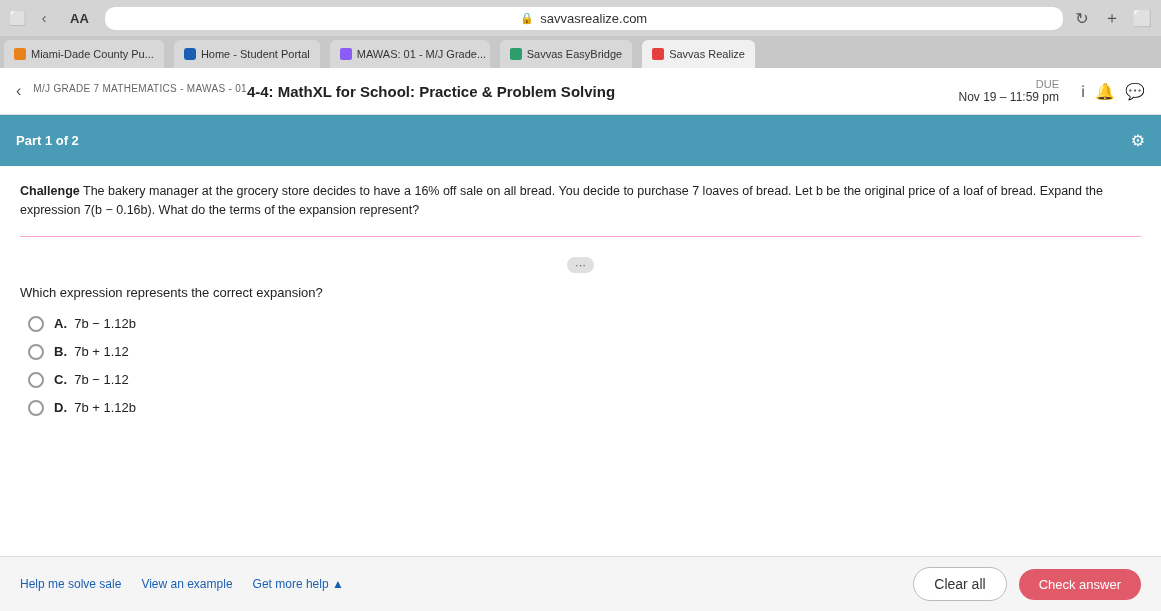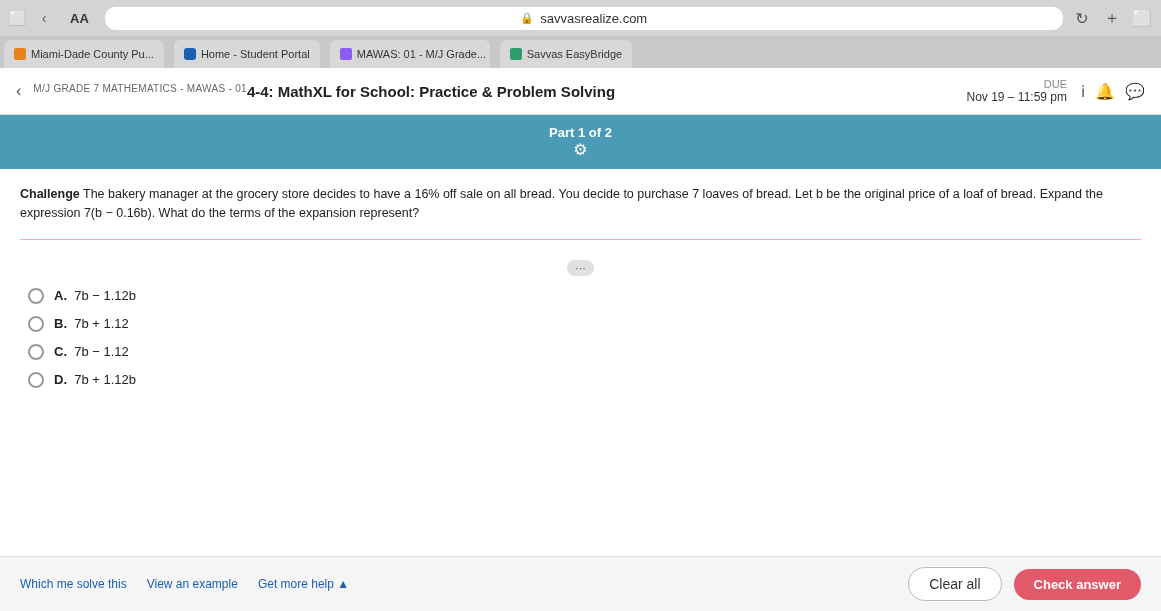--- a/index.html
+++ b/index.html
@@ -205,25 +205,24 @@
 
     .header-action-icon {
       font-size: 16px;
       color: #555;
       cursor: pointer;
     }
 
     
     .part-banner {
       background: #4a9bb5;
-      padding: 10px 16px;
+      padding: 16px 16px;
       display: flex;
       justify-content: space-between;
       align-items: center;
-      flex-direction: column;
     }
 
     .part-label {
       color: white;
       font-size: 13px;
       font-weight: 600;
     }
 
     .settings-icon-banner {
       color: white;
@@ -347,21 +346,21 @@
     }
 
     .btn-check-answer {
       background: #e05a6a;
       border: none;
       border-radius: 20px;
       padding: 8px 20px;
       font-size: 13px;
       color: white;
       cursor: pointer;
-      font-weight: 700;
+      font-weight: 400;
     }
 
     .challenge-separator {
       text-align: center;
       margin: 8px 0;
     }
   </style>
 </head>
 <body>
 
@@ -393,36 +392,40 @@
       <div class="tab-favicon blue-d"></div>
       <span>Home - Student Portal</span>
     </div>
     <div class="browser-tab">
       <div class="tab-favicon purple"></div>
       <span>MAWAS: 01 - M/J Grade...</span>
     </div>
     <div class="browser-tab">
       <div class="tab-favicon green"></div>
       <span>Savvas EasyBridge</span>
+    </div>
+    <div class="browser-tab active">
+      <div class="tab-favicon savvas"></div>
+      <span>Savvas Realize</span>
     </div>
   </div>
 </div>
 
 <div class="main-content">
 
   <div class="page-header">
     <div class="breadcrumb-area">
       <span class="back-arrow">‹</span>
       <div class="breadcrumb-text">
         <span class="breadcrumb-top">M/J GRADE 7 MATHEMATICS - MAWAS - 01</span>
         <span class="breadcrumb-title">4-4: MathXL for School: Practice &amp; Problem Solving</span>
       </div>
     </div>
     <div class="header-right">
-      <div style="display:flex;gap:14px;align-items:center;justify-content:flex-end;">
+      <div style="display:flex;gap:22px;align-items:center;justify-content:flex-end;">
         <div style="display:flex;flex-direction:column;align-items:flex-end;">
           <span class="due-label">DUE</span>
           <span class="due-date">Nov 19 – 11:59 pm</span>
         </div>
         <div class="header-actions">
           <span class="header-action-icon">ℹ</span>
           <span class="header-action-icon">🔔</span>
           <span class="header-action-icon">💬</span>
         </div>
       </div>
@@ -436,20 +439,21 @@
 
   <div class="question-area">
     <p class="challenge-text">
       <span class="challenge-label">Challenge</span><span> The bakery manager at the grocery store decides to have a 16% off sale on all bread. You decide to purchase 7 loaves of bread. Let b be the original price of a loaf of bread. Expand the expression 7(b − 0.16b). What do the terms of the expansion represent?</span>
     </p>
 
     <div class="challenge-separator">
       <span class="expand-btn">···</span>
     </div>
 
+    <p class="question-prompt">Which expression represents the correct expansion?</p>
 
     <div class="choices">
 
       <div class="choice-item">
         <div class="radio-btn"></div>
         <span class="choice-label">
           <span class="choice-letter">A.</span>
           &nbsp;<span>7b − 1.12b</span>
         </span>
       </div>
@@ -476,21 +480,21 @@
           <span class="choice-letter">D.</span>
           &nbsp;<span>7b + 1.12b</span>
         </span>
       </div>
 
     </div>
   </div>
 
   <div class="page-footer">
     <div class="footer-links">
-      <a class="footer-link">Which me solve this</a>
+      <a class="footer-link">Help me solve sale</a>
       <a class="footer-link">View an example</a>
       <a class="footer-link">Get more help ▲</a>
     </div>
     <div class="footer-actions">
       <button class="btn-clear-all">Clear all</button>
       <button class="btn-check-answer">Check answer</button>
     </div>
   </div>
 
 </div>

